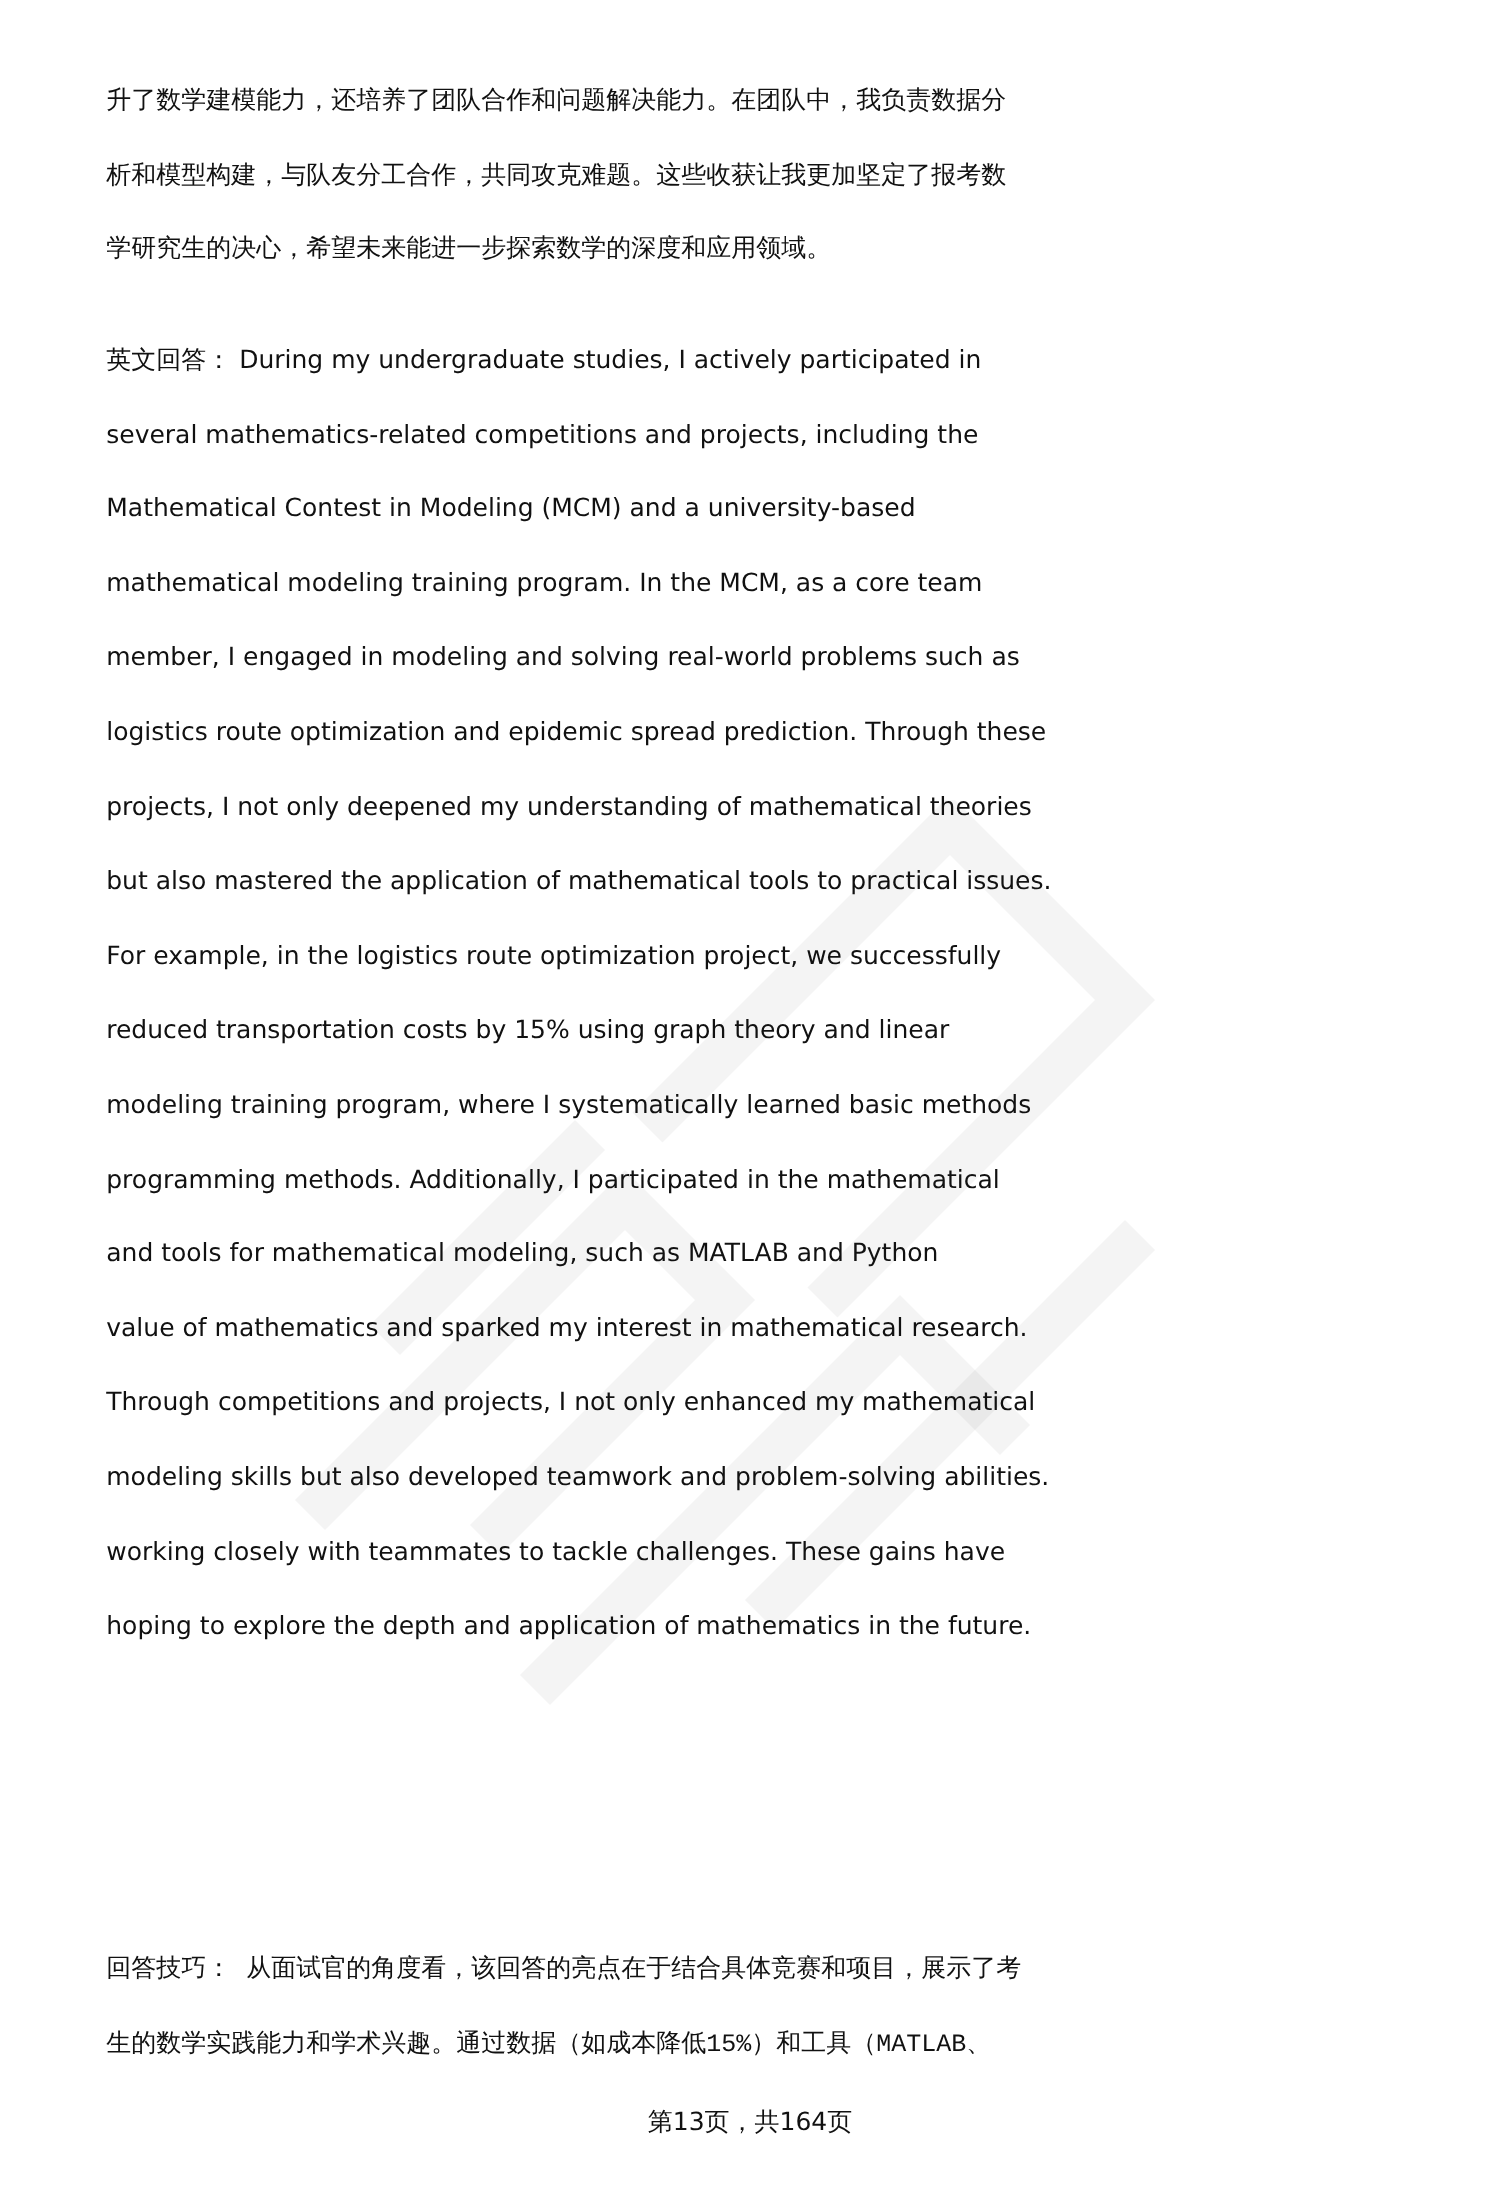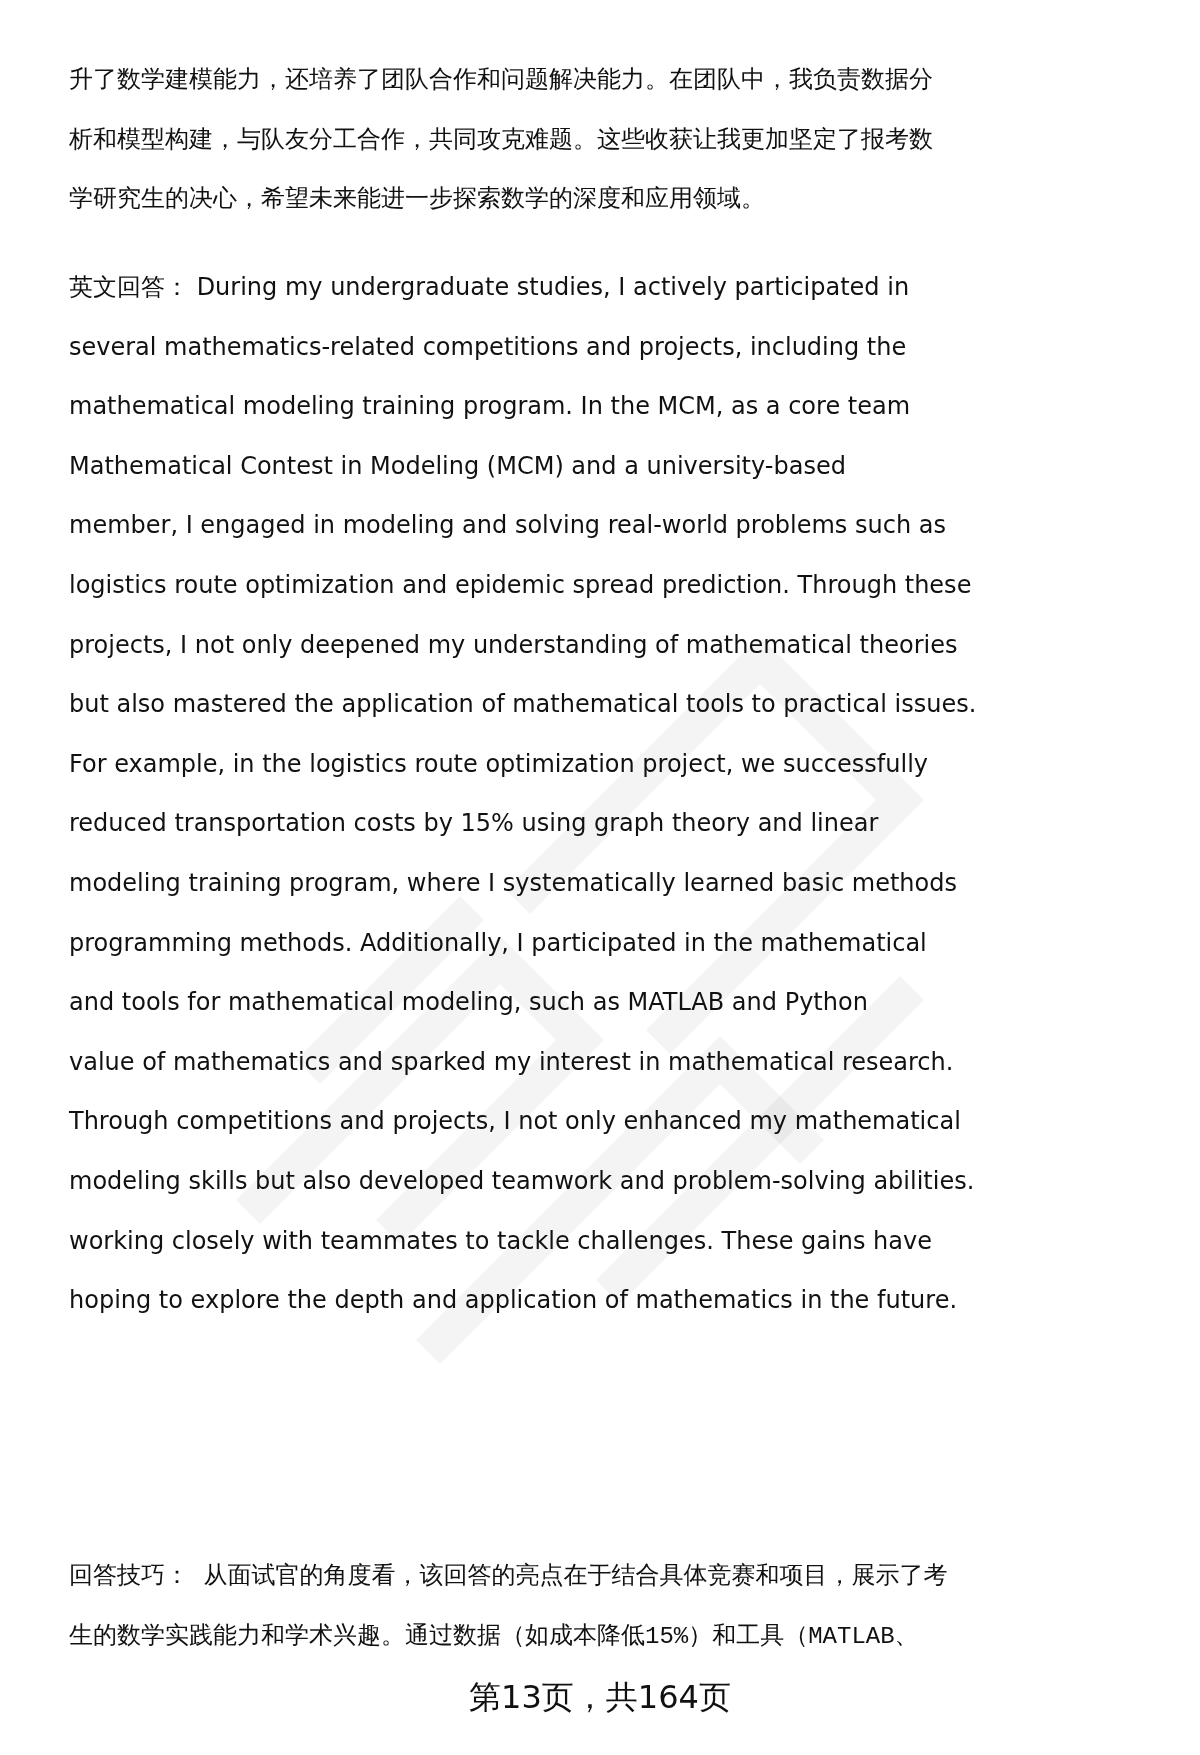--- a/index.html
+++ b/index.html
@@ -1,27 +1,27 @@
 <!DOCTYPE html>
 <html><head>
   <meta charset="utf-8">
   <style>
     html, body { margin: 0; padding: 0; background: #ffffff; }
     body { width: 1200px; height: 1755px; position: relative; overflow: hidden;
       font-family: "DejaVu Sans", "Liberation Sans", sans-serif; color: #111111; }
     .page { position: absolute; left: 0; top: 0; width: 1200px; height: 1755px; }
     .watermark { position: absolute; left: 200px; top: 640px; width: 760px; height: 760px;
       pointer-events: none; }
-    .para { position: absolute; left: 69px; width: 1080px; font-size: 24px; line-height: 59.6px; }
+    .para { position: absolute; left: 85px; width: 1080px; font-size: 20px; line-height: 59.6px; }
     .line { display: block; white-space: nowrap; height: 59.6px; }
     #p1 { top: 50px; }
     #p2 { top: 258px; }
     #p3 { top: 1547px; font-family: Liberation Mono, monospace; }
     .footer { position: absolute; left: 0; width: 1200px; top: 1672px; text-align: center;
-      font-size: 32px; line-height: 50px; }
+      font-size: 20px; line-height: 50px; }
   </style>
 </head>
 <body>
 
 <div class="page">
 
   <svg class="watermark" viewBox="0 0 760 760">
     <g fill="none" stroke="#000000" stroke-opacity="0.045" stroke-width="34" stroke-linecap="square">
       <path d="M60 560 L300 320 L380 400 L200 580"></path>
       <path d="M240 700 L520 420 L600 500"></path>
@@ -33,22 +33,22 @@
 
   <div class="para" id="p1">
     <span class="line">升了数学建模能力，还培养了团队合作和问题解决能力。在团队中，我负责数据分</span>
     <span class="line">析和模型构建，与队友分工合作，共同攻克难题。这些收获让我更加坚定了报考数</span>
     <span class="line">学研究生的决心，希望未来能进一步探索数学的深度和应用领域。</span>
   </div>
 
   <div class="para" id="p2">
     <span class="line">英文回答：  During my undergraduate studies, I actively participated in</span>
     <span class="line">several mathematics-related competitions and projects, including the</span>
+    <span class="line">Mathematical Contest in Modeling (MCM) and a university-based</span>
     <span class="line">mathematical modeling training program. In the MCM, as a core team</span>
-    <span class="line">Mathematical Contest in Modeling (MCM) and a university-based</span>
     <span class="line">member, I engaged in modeling and solving real-world problems such as</span>
     <span class="line">logistics route optimization and epidemic spread prediction. Through these</span>
     <span class="line">projects, I not only deepened my understanding of mathematical theories</span>
     <span class="line">but also mastered the application of mathematical tools to practical issues.</span>
     <span class="line">For example, in the logistics route optimization project, we successfully</span>
     <span class="line">reduced transportation costs by 15% using graph theory and linear</span>
     <span class="line">modeling training program, where I systematically learned basic methods</span>
     <span class="line">programming methods. Additionally, I participated in the mathematical</span>
     <span class="line">and tools for mathematical modeling, such as MATLAB and Python</span>
     <span class="line">value of mathematics and sparked my interest in mathematical research.</span>

